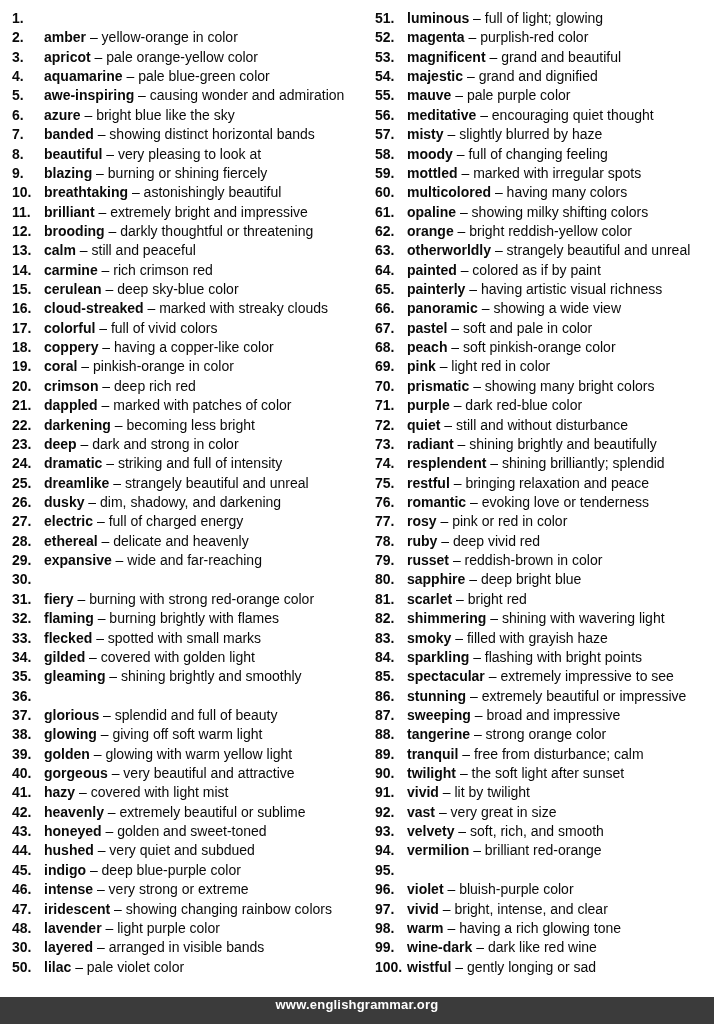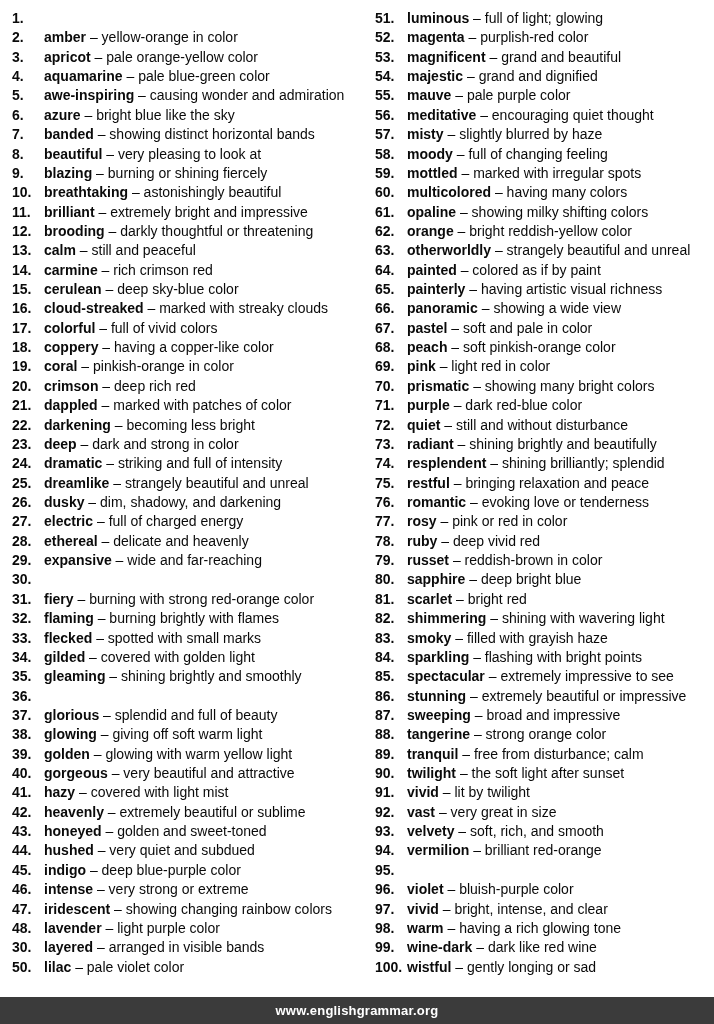--- a/index.html
+++ b/index.html
@@ -45,21 +45,20 @@
   }
   .footer-bar {
     position: absolute;
     left: 0;
     bottom: 0;
     width: 714px;
     height: 27px;
     background: #3b3b3b;
     color: #ffffff;
     display: flex;
-    align-items: center;
     justify-content: center;
     font-size: 13px;
     font-weight: 700;
     letter-spacing: 0.2px;
   }
 </style>
 </head>
 <body>
 
 <div class="page">

